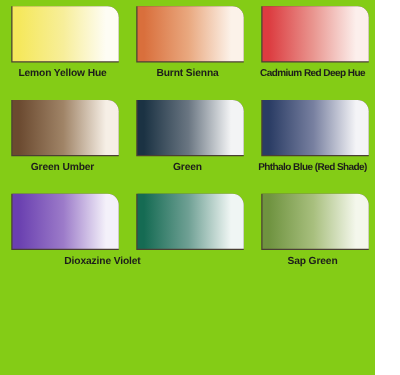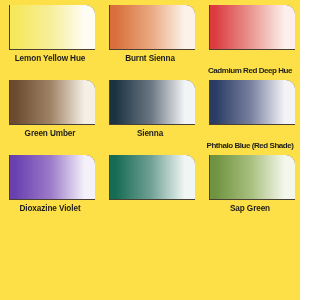--- a/index.html
+++ b/index.html
@@ -12,21 +12,21 @@
     height: 300px;
     overflow: hidden;
     font-family: "Liberation Sans", "DejaVu Sans", sans-serif;
     -webkit-font-smoothing: antialiased;
   }
 
   #chart {
     position: relative;
     width: 300px;
     height: 300px;
-    background: #fde047;
+    background: #84cc16;
     box-sizing: border-box;
   }
 
   .swatch-grid {
     display: grid;
     grid-template-columns: repeat(3, 100px);
     grid-template-rows: repeat(4, 75px);
     width: 300px;
     height: 300px;
   }
@@ -75,21 +75,20 @@
     font-size: 8.2px;
     line-height: 11px;
     letter-spacing: -0.1px;
     color: #1d1d1b;
     font-weight: 700;
     white-space: nowrap;
   }
   .swatch-label.tight {
     letter-spacing: -0.45px;
     font-size: 8px;
-    margin-top: 12px;
   }
 </style>
 </head>
 <body>
 
 <div id="chart">
   <div class="swatch-grid" id="grid">
       <div class="swatch-cell">
         <div class="swatch-chip-wrap">
           <div class="swatch-chip-edge" style="background: rgb(74, 63, 51);"></div>
@@ -116,35 +115,35 @@
           <div class="swatch-chip-edge" style="background: rgb(74, 63, 51);"></div>
           <div class="swatch-chip" style="background: linear-gradient(to right, rgb(107, 74, 48) 0%, rgb(107, 74, 48) 6%, rgb(160, 132, 103) 48%, rgb(246, 239, 230) 88%, rgb(246, 239, 230) 100%);"></div>
         </div>
         <div class="swatch-label" style="color: rgb(29, 29, 27);">Green Umber</div>
       </div>
       <div class="swatch-cell">
         <div class="swatch-chip-wrap">
           <div class="swatch-chip-edge" style="background: rgb(74, 63, 51);"></div>
           <div class="swatch-chip" style="background: linear-gradient(to right, rgb(27, 50, 67) 0%, rgb(27, 50, 67) 6%, rgb(106, 118, 130) 48%, rgb(243, 244, 245) 88%, rgb(243, 244, 245) 100%);"></div>
         </div>
-        <div class="swatch-label" style="color: rgb(29, 29, 27);">Sienna</div>
+        <div class="swatch-label" style="color: rgb(29, 29, 27);">Green</div>
       </div>
       <div class="swatch-cell">
         <div class="swatch-chip-wrap">
           <div class="swatch-chip-edge" style="background: rgb(74, 63, 51);"></div>
           <div class="swatch-chip" style="background: linear-gradient(to right, rgb(42, 60, 100) 0%, rgb(42, 60, 100) 6%, rgb(120, 128, 160) 48%, rgb(244, 244, 247) 88%, rgb(244, 244, 247) 100%);"></div>
         </div>
         <div class="swatch-label tight" style="color: rgb(29, 29, 27);">Phthalo Blue (Red Shade)</div>
       </div>
       <div class="swatch-cell">
         <div class="swatch-chip-wrap">
           <div class="swatch-chip-edge" style="background: rgb(74, 63, 51);"></div>
           <div class="swatch-chip" style="background: linear-gradient(to right, rgb(106, 64, 176) 0%, rgb(106, 64, 176) 6%, rgb(156, 123, 201) 48%, rgb(244, 241, 250) 88%, rgb(244, 241, 250) 100%);"></div>
         </div>
-        <div class="swatch-label" style="color: rgb(29, 29, 27);">Dioxazine Violet</div>
+        <div class="swatch-label" style="color: rgb(29, 29, 27); padding-left: 32px;">Dioxazine Violet</div>
       </div>
       <div class="swatch-cell">
         <div class="swatch-chip-wrap">
           <div class="swatch-chip-edge" style="background: rgb(74, 63, 51);"></div>
           <div class="swatch-chip" style="background: linear-gradient(to right, rgb(21, 107, 83) 0%, rgb(21, 107, 83) 6%, rgb(111, 160, 148) 48%, rgb(240, 246, 244) 88%, rgb(240, 246, 244) 100%);"></div>
         </div>
       </div>
       <div class="swatch-cell">
         <div class="swatch-chip-wrap">
           <div class="swatch-chip-edge" style="background: rgb(74, 63, 51);"></div>

